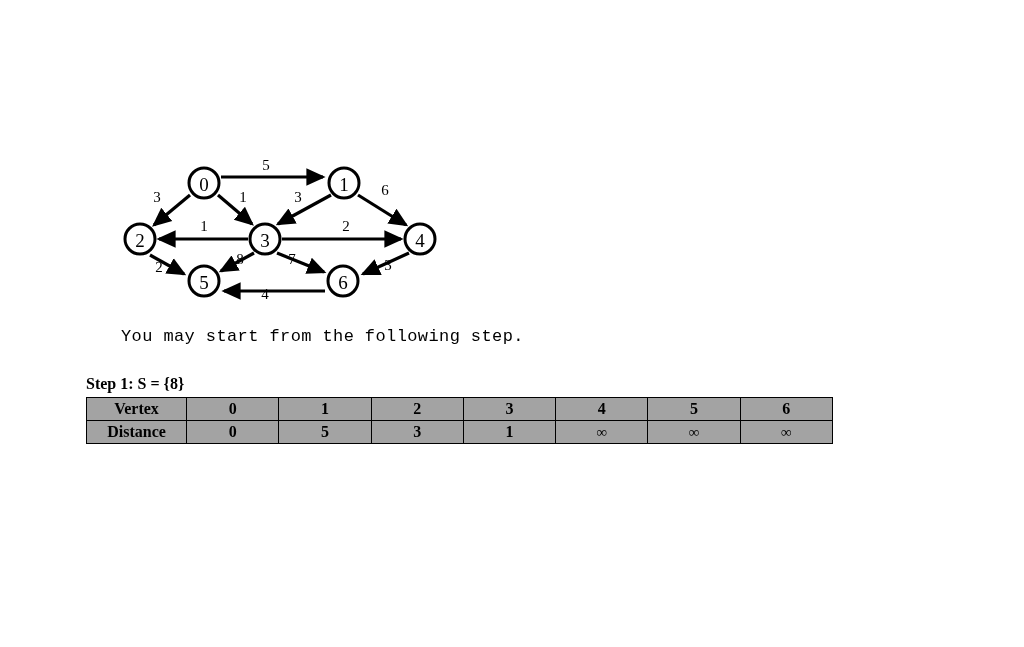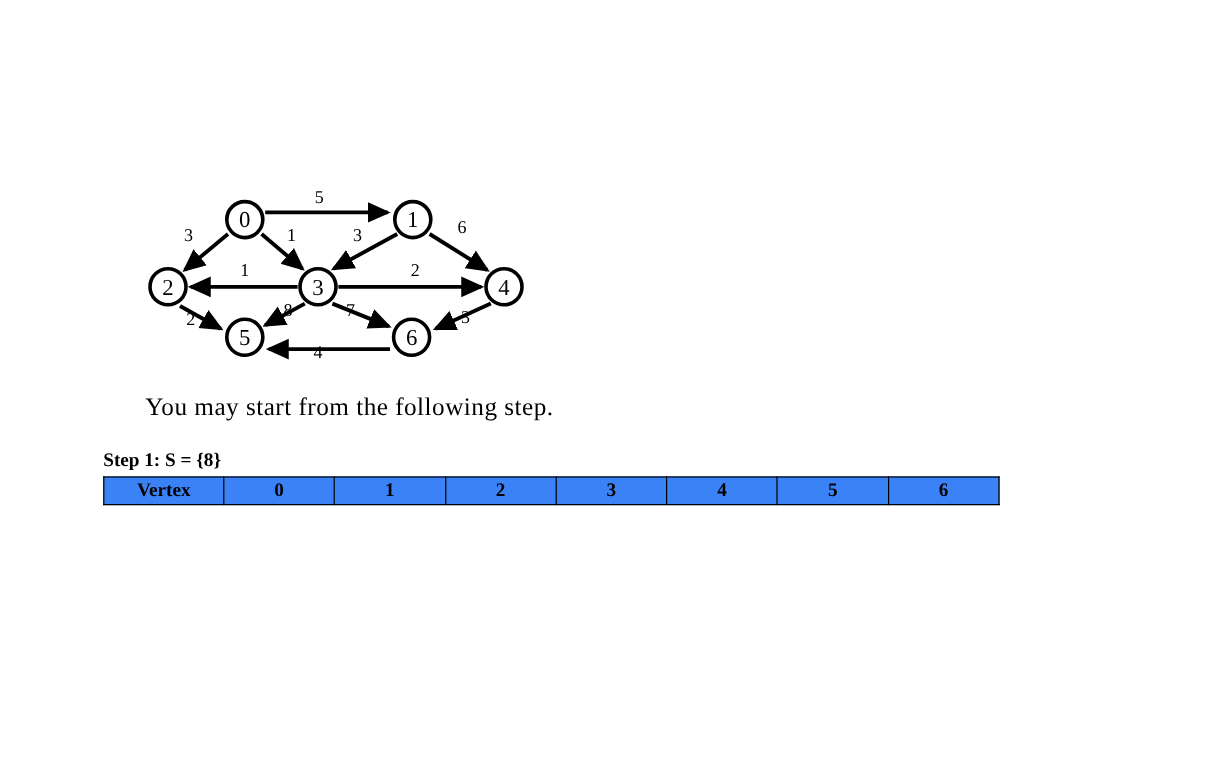--- a/index.html
+++ b/index.html
@@ -49,22 +49,22 @@
   .node-circle {
     fill: #ffffff;
     stroke: #000000;
     stroke-width: 3;
   }
 
   #instruction-text {
     position: absolute;
     left: 121px;
     top: 327px;
-    font-family: Liberation Serif, serif;
-    font-size: 21px;
+    font-family: Liberation Mono, monospace;
+    font-size: 17px;
     letter-spacing: 0.4px;
     white-space: nowrap;
   }
 
   #step-heading {
     position: absolute;
     left: 86px;
     top: 375px;
     font-family: "Liberation Serif", serif;
     font-size: 16px;
@@ -75,21 +75,21 @@
   #distance-table-wrap {
     position: absolute;
     left: 86px;
     top: 397px;
     width: 747px;
   }
   table.dist-table {
     border-collapse: collapse;
     width: 747px;
     table-layout: fixed;
-    background: #3b82f6;
+    background: #a3a3a3;
   }
   table.dist-table td {
     border: 1.6px solid #000000;
     height: 22px;
     text-align: center;
     font-family: "Liberation Serif", serif;
     font-size: 16px;
     font-weight: bold;
     padding: 0;
     line-height: 22px;
@@ -198,15 +198,25 @@
       <tr>
         <td class="rowhead">Vertex</td>
         <td>0</td>
         <td>1</td>
         <td>2</td>
         <td>3</td>
         <td>4</td>
         <td>5</td>
         <td>6</td>
       </tr>
+      <tr>
+        <td class="rowhead">Distance</td>
+        <td>0</td>
+        <td>5</td>
+        <td>3</td>
+        <td>1</td>
+        <td class="inf">∞</td>
+        <td class="inf">∞</td>
+        <td class="inf">∞</td>
+      </tr>
     </tbody>
   </table>
 </div>
 
 </body></html>

